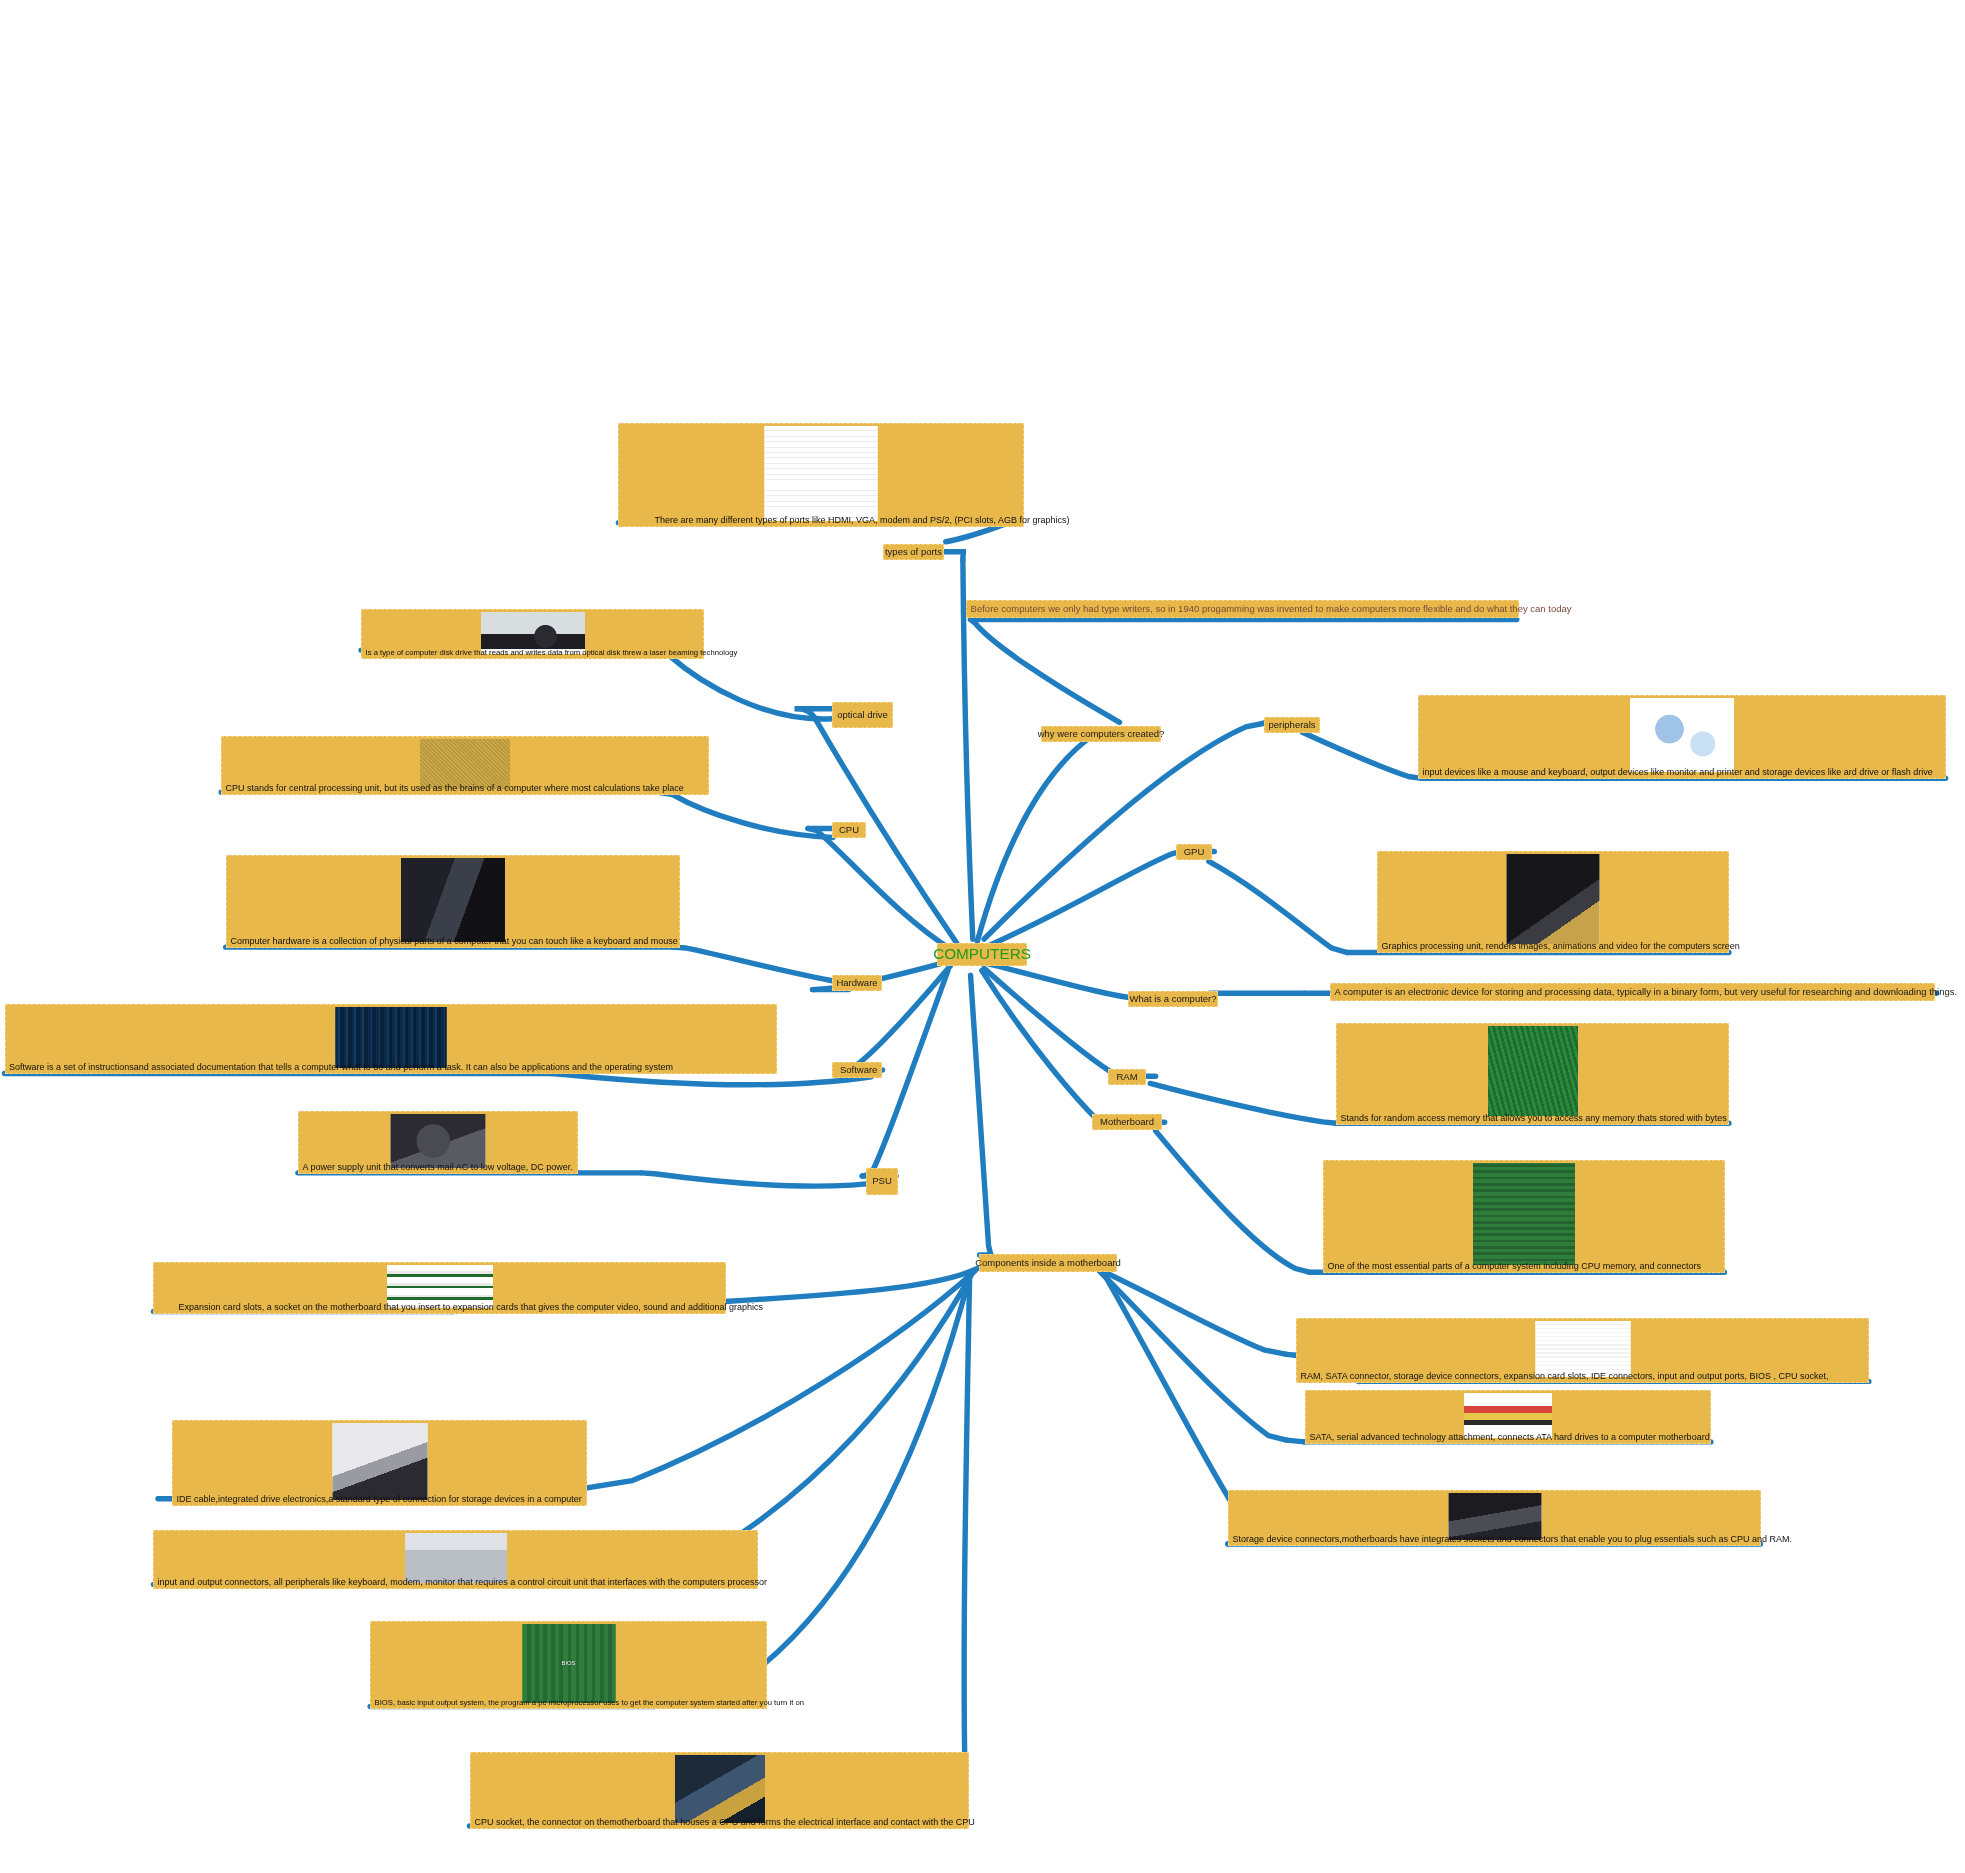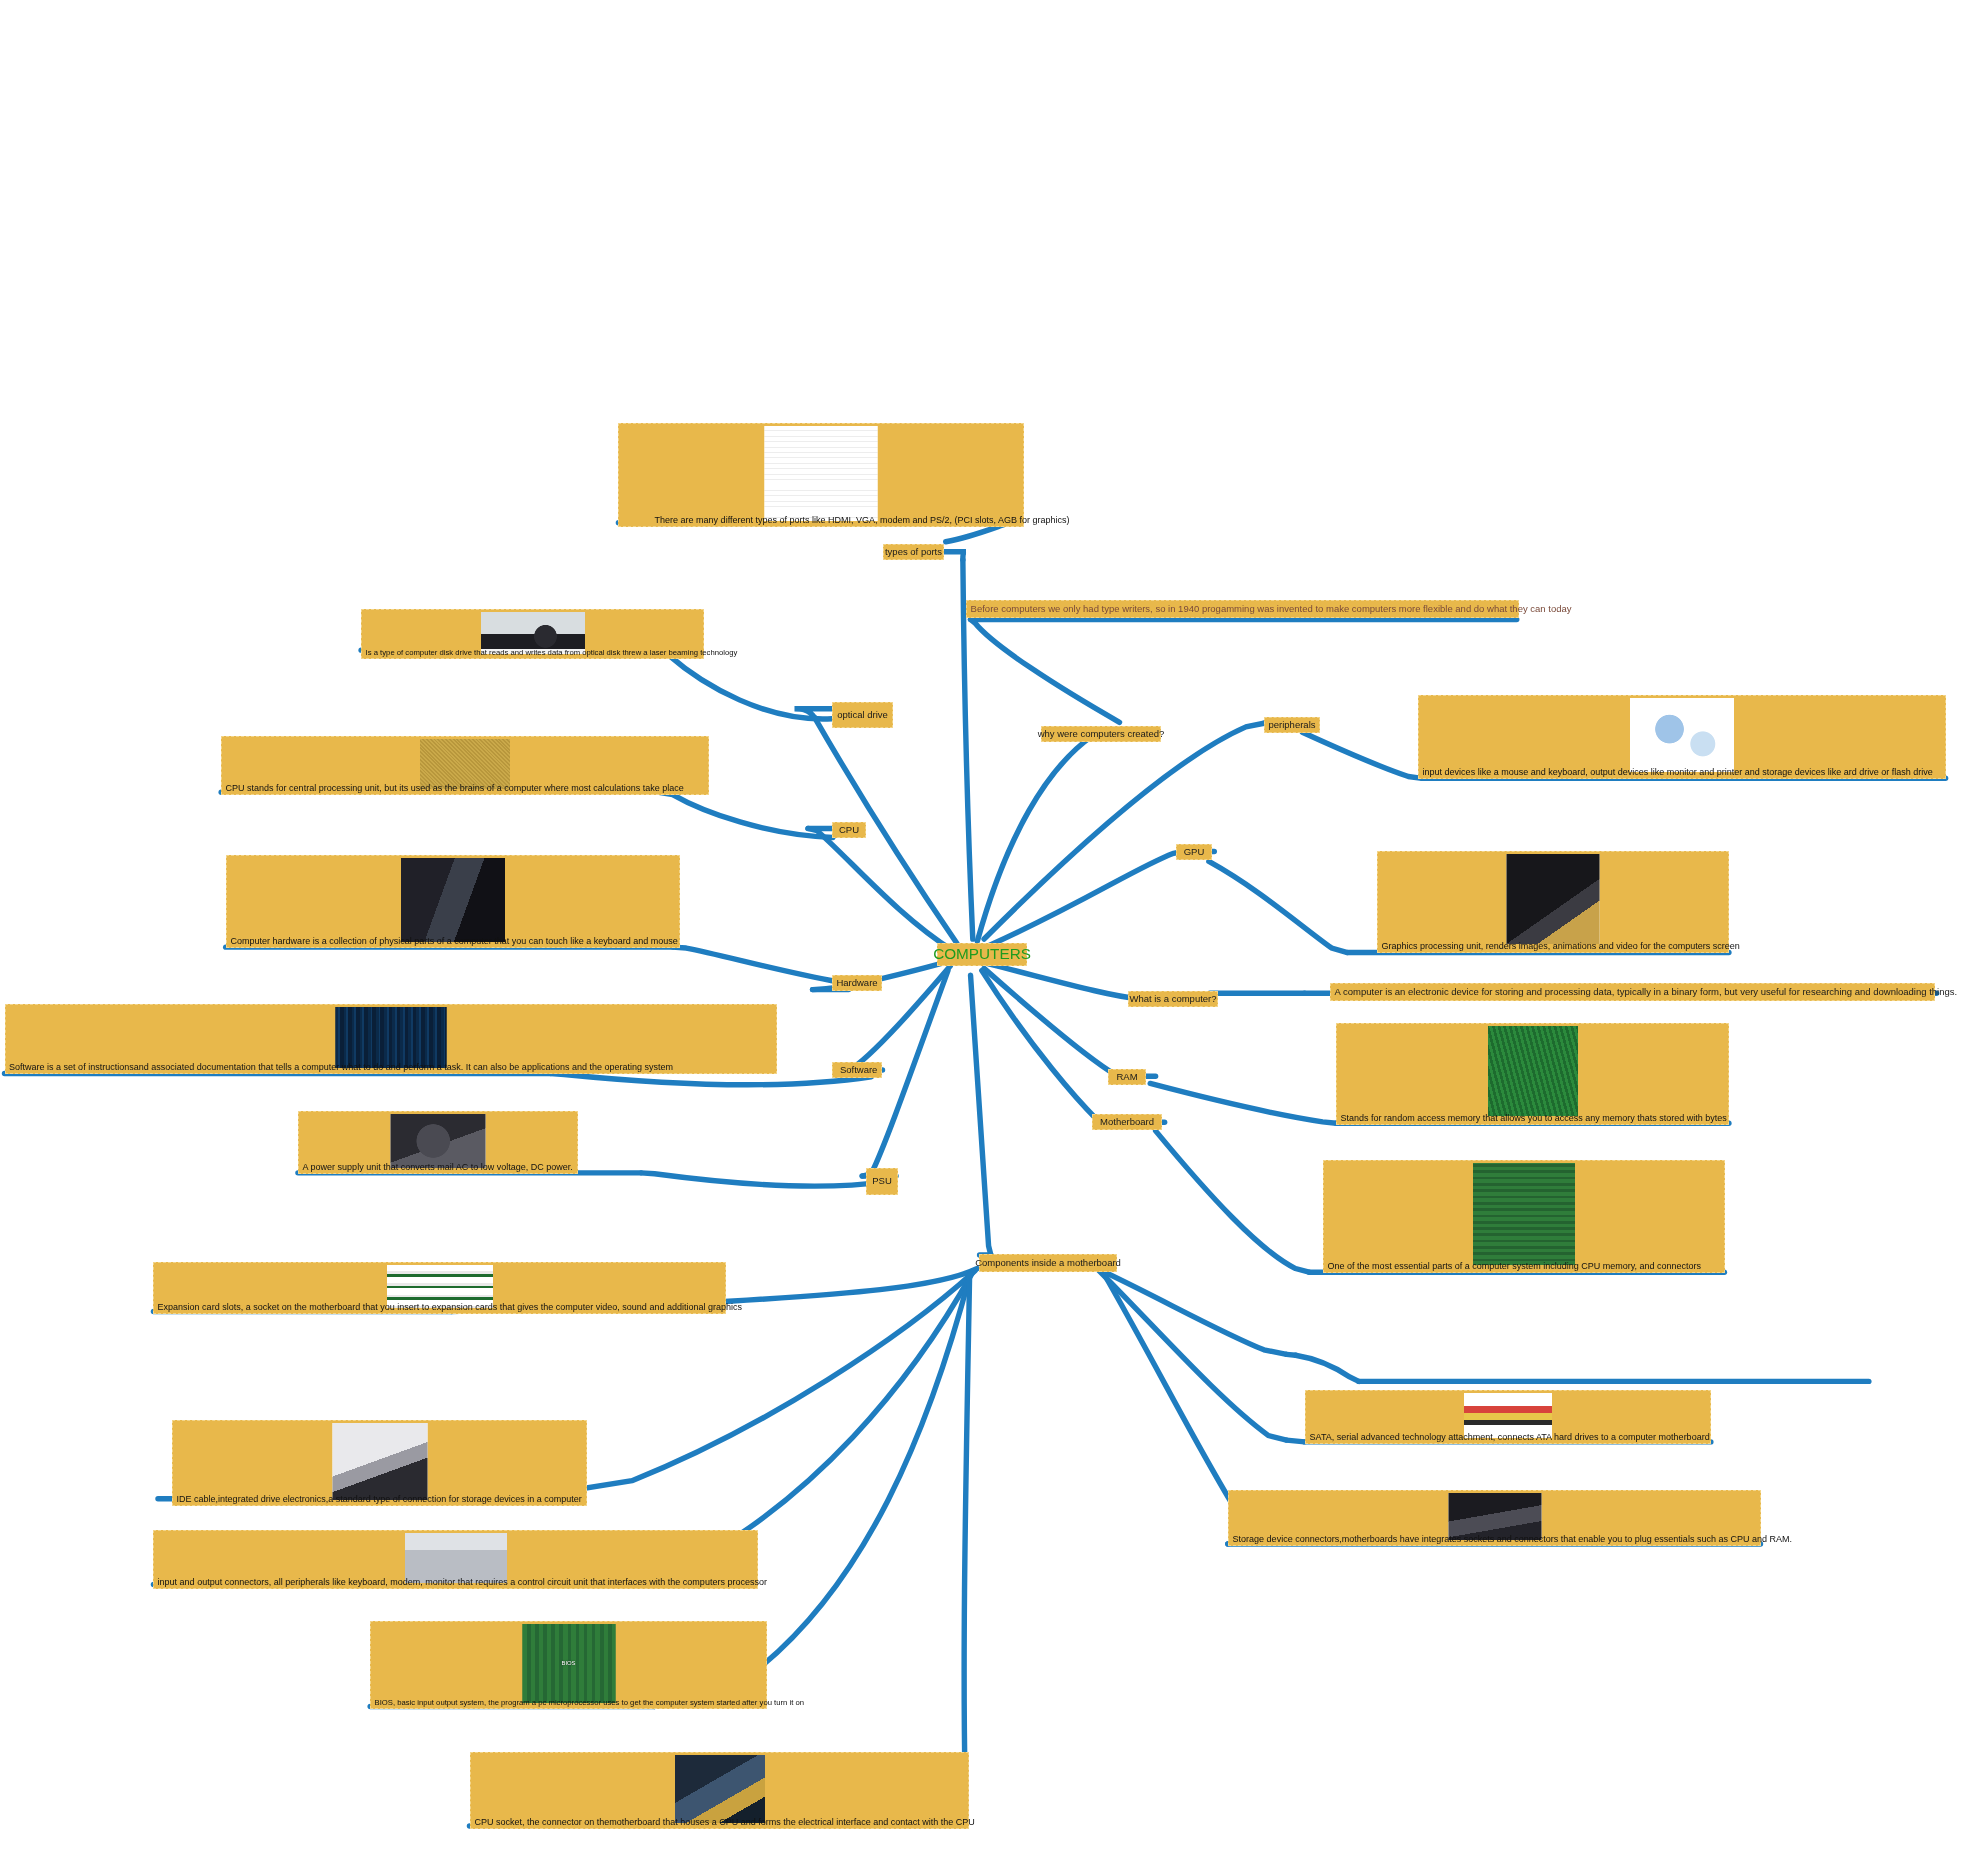--- a/index.html
+++ b/index.html
@@ -395,32 +395,36 @@
   <div class="card" style="left:1336px; top:1023px; width:393px; height:102px;">
     <div class="pic ram" style="width:90px; height:90px; top:1.8px;"></div>
     <div class="caption">Stands for random access memory that allows you  to access any memory thats stored with bytes</div>
   </div>
 
   <div class="card" style="left:1323px; top:1160px; width:402px; height:113px;">
     <div class="pic mobo" style="width:102px; height:102px; top:1.8px;"></div>
     <div class="caption">One of the most essential parts of a computer system including CPU memory, and connectors</div>
   </div>
 
+  <div class="card" style="left:1296px; top:1318px; width:573px; height:65px;">
+    <div class="pic moboLabel" style="width:95px; height:56px; top:1.8px;"></div>
+    <div class="caption">RAM, SATA connector, storage device connectors, expansion card slots, IDE connectors, input and output ports, BIOS , CPU socket,</div>
+  </div>
 
   <div class="card" style="left:1305px; top:1390px; width:406px; height:54px;">
     <div class="pic sata" style="width:88px; height:45px; top:1.8px;"></div>
     <div class="caption">SATA, serial advanced technology attachment, connects ATA hard drives to a computer motherboard</div>
   </div>
 
   <div class="card" style="left:1228px; top:1490px; width:533px; height:56px;">
     <div class="pic storage" style="width:93px; height:47px; top:1.8px;"></div>
     <div class="caption">Storage device connectors,motherboards have integrates sockets and connectors that enable you to plug essentials such as CPU and RAM.</div>
   </div>
 
-  <div class="card" style="left:153px; top:1262px; width:573px; height:52px;">
+  <div class="card" style="left:153px; top:1262px; width:573px; height:52px;padding-left:21px;">
     <div class="pic expansion" style="width:106px; height:43px; top:1.8px;"></div>
     <div class="caption">Expansion card slots, a socket on the motherboard that you insert to expansion cards that gives the computer video, sound and additional graphics</div>
   </div>
 
   <div class="card" style="left:158px; top:1420px; width:415px; height:86px;margin-left:14px;">
     <div class="pic ide" style="width:95px; height:77px; top:1.8px;"></div>
     <div class="caption">IDE cable,integrated drive electronics,a standard type of connection for storage devices in a computer</div>
   </div>
 
   <div class="card" style="left:153px; top:1530px; width:605px; height:59px;">

